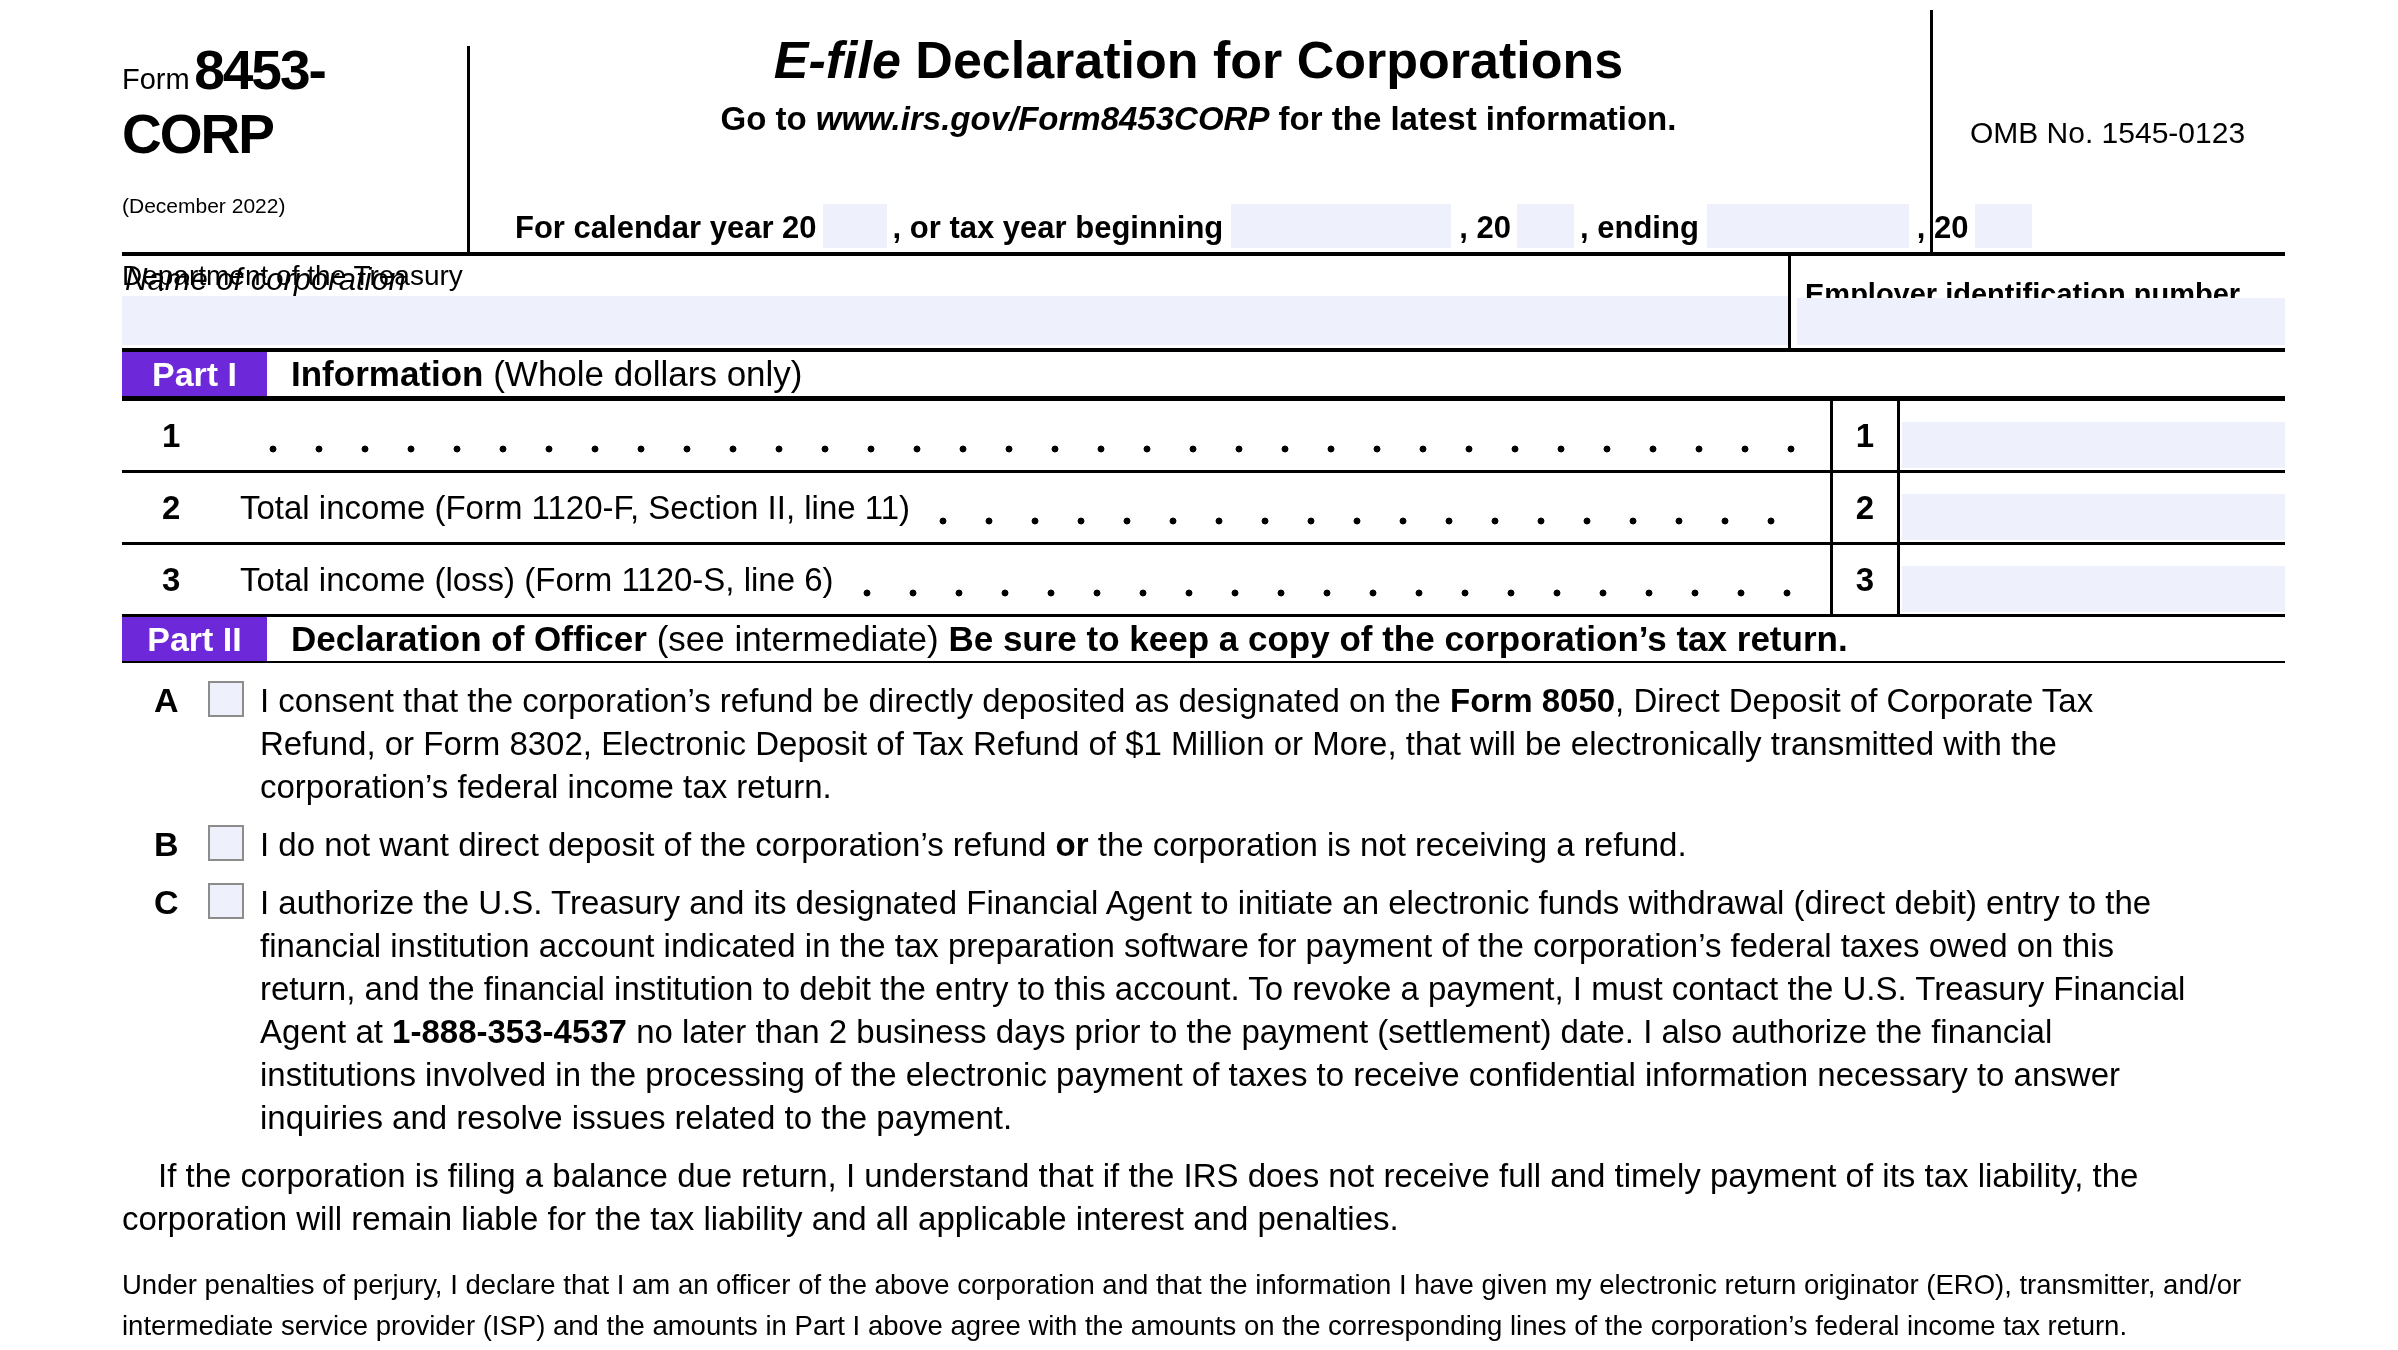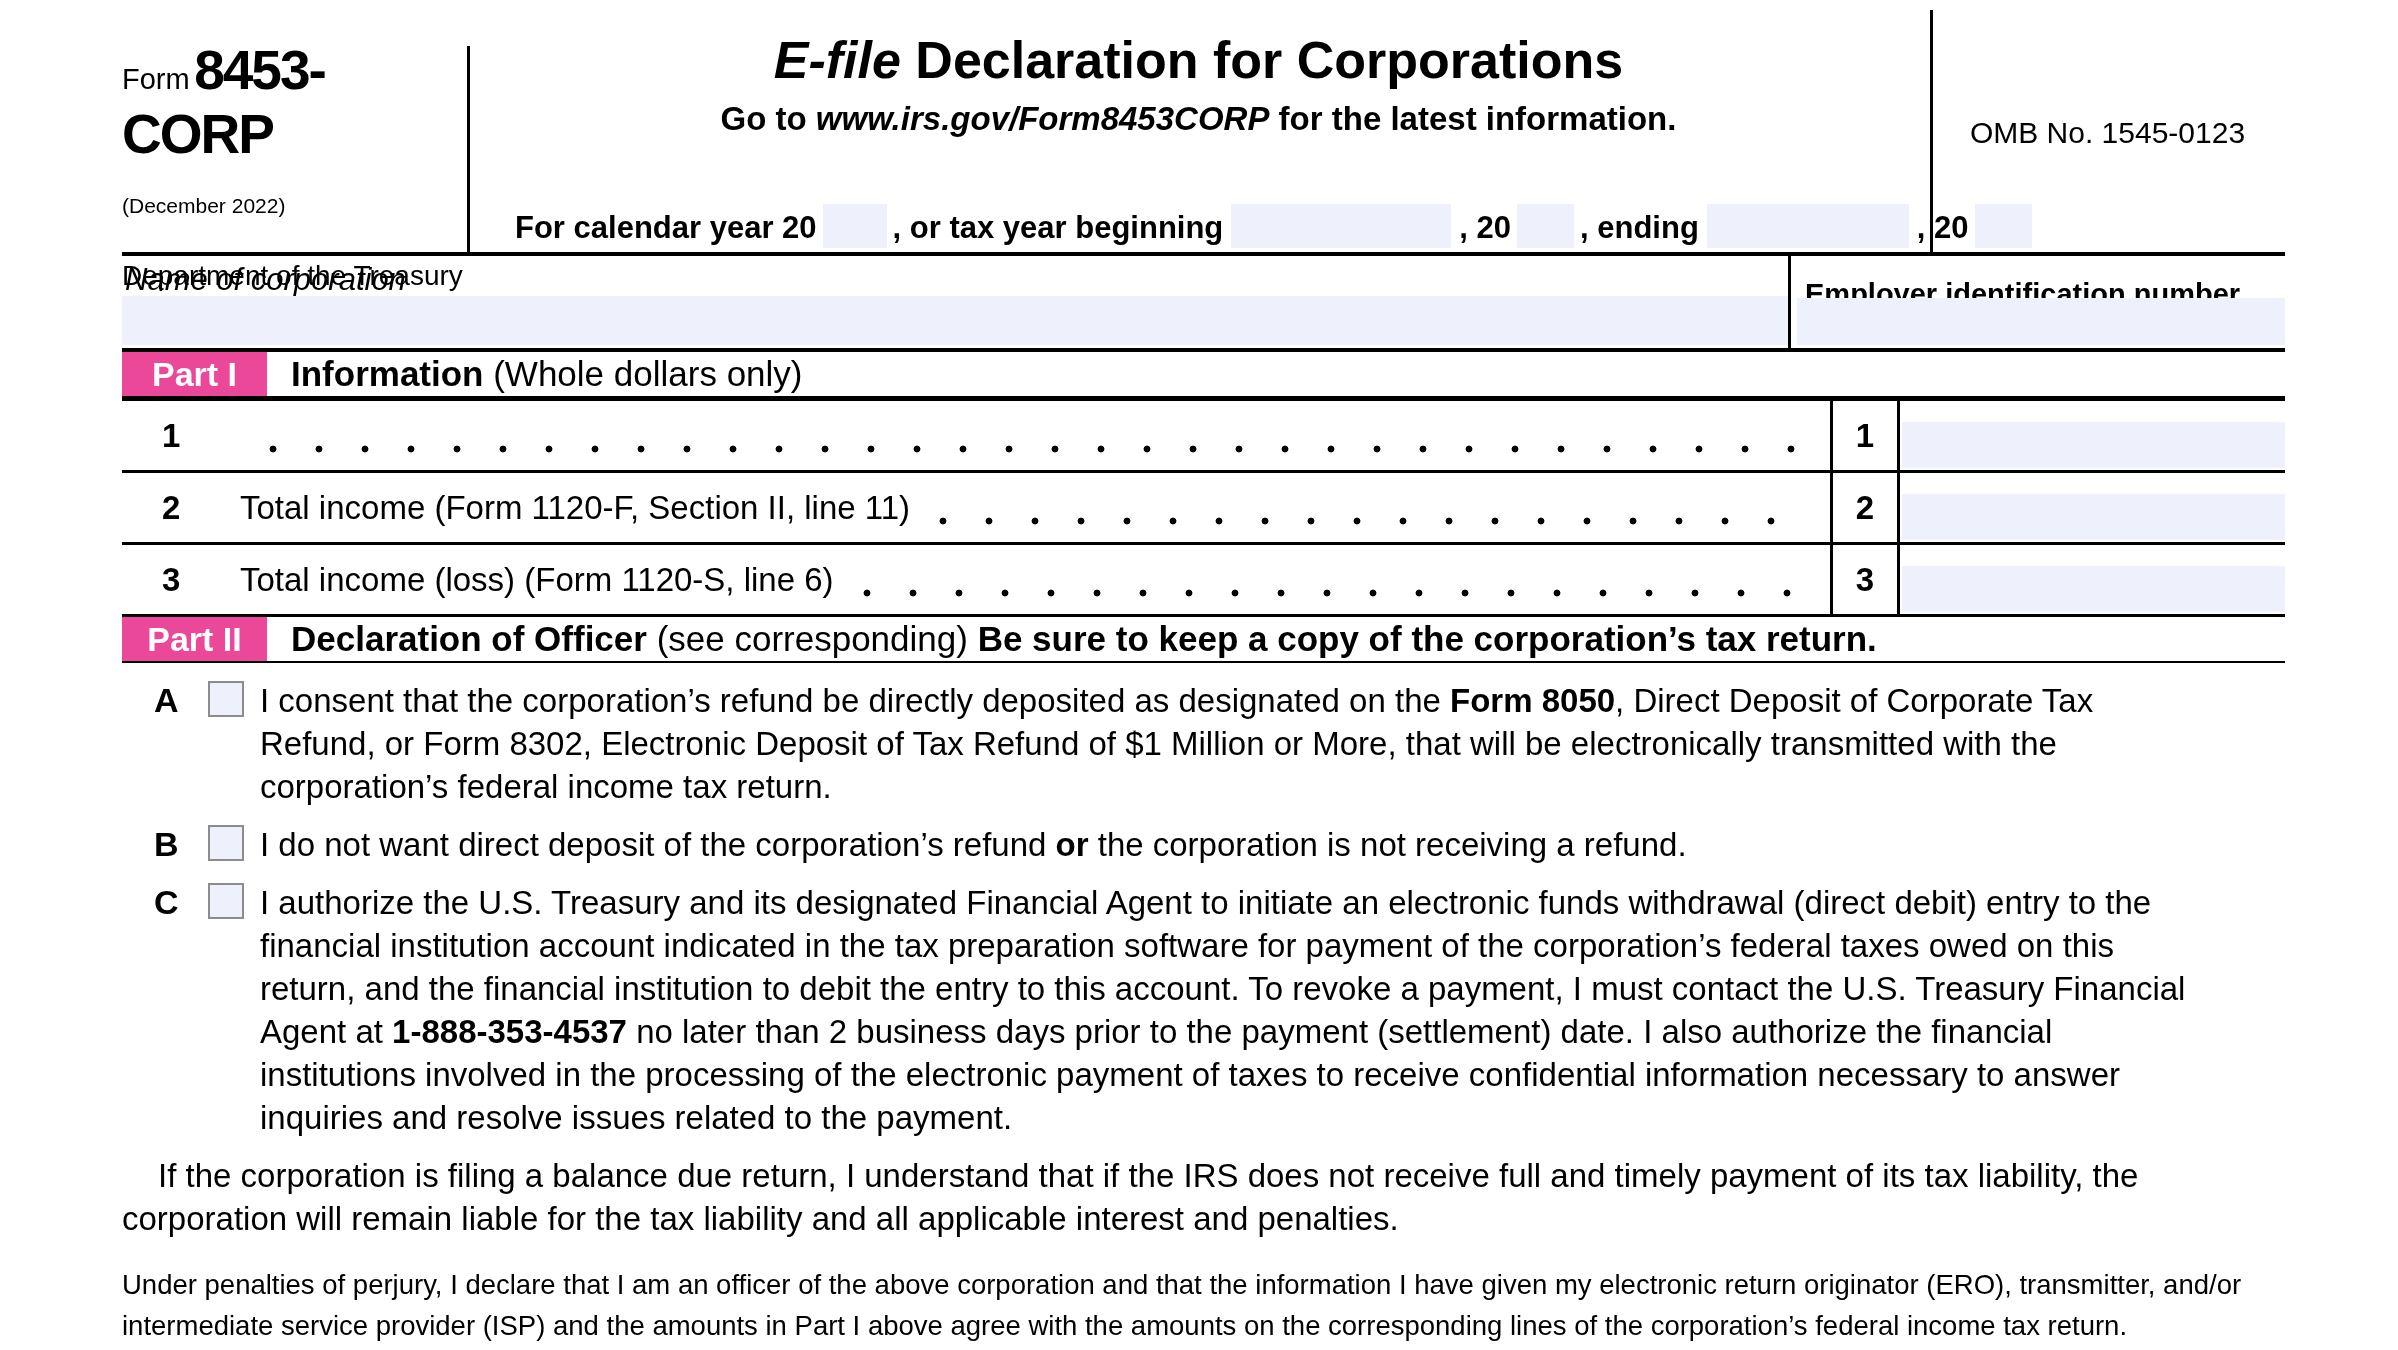--- a/index.html
+++ b/index.html
@@ -33,21 +33,21 @@
   
   .name-row { position:relative; height:96px; border-bottom:4px solid #000; }
   .name-label { position:absolute; left:3px; top:6px; font-size:31px;font-style:italic; }
   .name-input { position:absolute; left:0; right:497px; top:40px; bottom:3px; width:auto; }
   .ein-div { position:absolute; right:494px; top:0; bottom:0; width:3px; background:#000; }
   .ein-label { position:absolute; right:0; width:480px; top:22px; font-size:29px; font-weight:bold; }
   .ein-input { position:absolute; right:0; width:488px; top:42px; bottom:3px; }
 
   
   .part-bar { display:flex; align-items:stretch; height:46px; border-bottom:2px solid #000; }
-  .part-box { background:#ec4899; color:#fff; font-weight:bold; font-size:34px; width:145px; text-align:center; display:flex; align-items:center; justify-content:center; }
+  .part-box { background:#6d28d9; color:#fff; font-weight:bold; font-size:34px; width:145px; text-align:center; display:flex; align-items:center; justify-content:center; }
   .part-heading { font-size:35px; padding-left:24px; display:flex; align-items:center; white-space:pre-wrap; }
 
   
   .p1-table { border-top:3px solid #000; }
   .p1-row { display:flex; height:72px; border-bottom:3px solid #000; align-items:stretch; }
   .p1-label-area { flex:1; display:flex; align-items:center; font-size:33px; }
   .p1-linenum { width:118px; padding-left:40px; font-weight:bold; }
   .leader { flex:1; align-self:flex-end; height:10px; margin:0 26px 16px 28px;
             background-image:radial-gradient(circle at 5px 5px,#000 3px,transparent 3.8px);
             background-size:46px 10px; background-repeat:repeat-x; }
@@ -158,21 +158,21 @@
         </div>
         <div class="p1-numcell">3</div>
         <div class="p1-amtcell">
           <input class="field p1-amt" type="text" value="" style="">
         </div>
       </div>
     </div>
 
     <div class="part-bar">
       <div class="part-box">Part II</div>
-      <div class="part-heading"><span class="seg-b">Declaration of Officer </span><span>(see corresponding) </span><span class="seg-b">Be sure to keep a copy of the corporation’s tax return.</span></div>
+      <div class="part-heading"><span class="seg-b">Declaration of Officer </span><span>(see intermediate) </span><span class="seg-b">Be sure to keep a copy of the corporation’s tax return.</span></div>
     </div>
 
     <div class="items">
       <div class="item">
         <div class="item-letter">A</div>
         <div class="cb-cell">
           <span class="checkbox"></span>
         </div>
         <div class="item-text"><span>I consent that the corporation’s refund be directly deposited as designated on the </span><span class="seg-b">Form 8050</span><span>, Direct Deposit of Corporate Tax Refund, or Form 8302, Electronic Deposit of Tax Refund of $1 Million or More, that will be electronically transmitted with the corporation’s federal income tax return.</span></div>
       </div>

